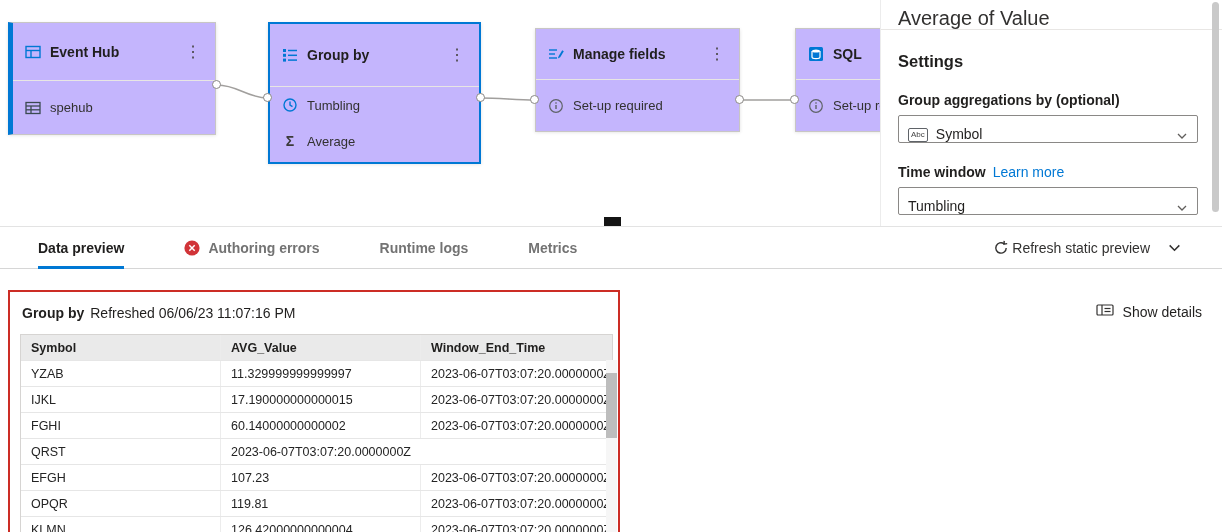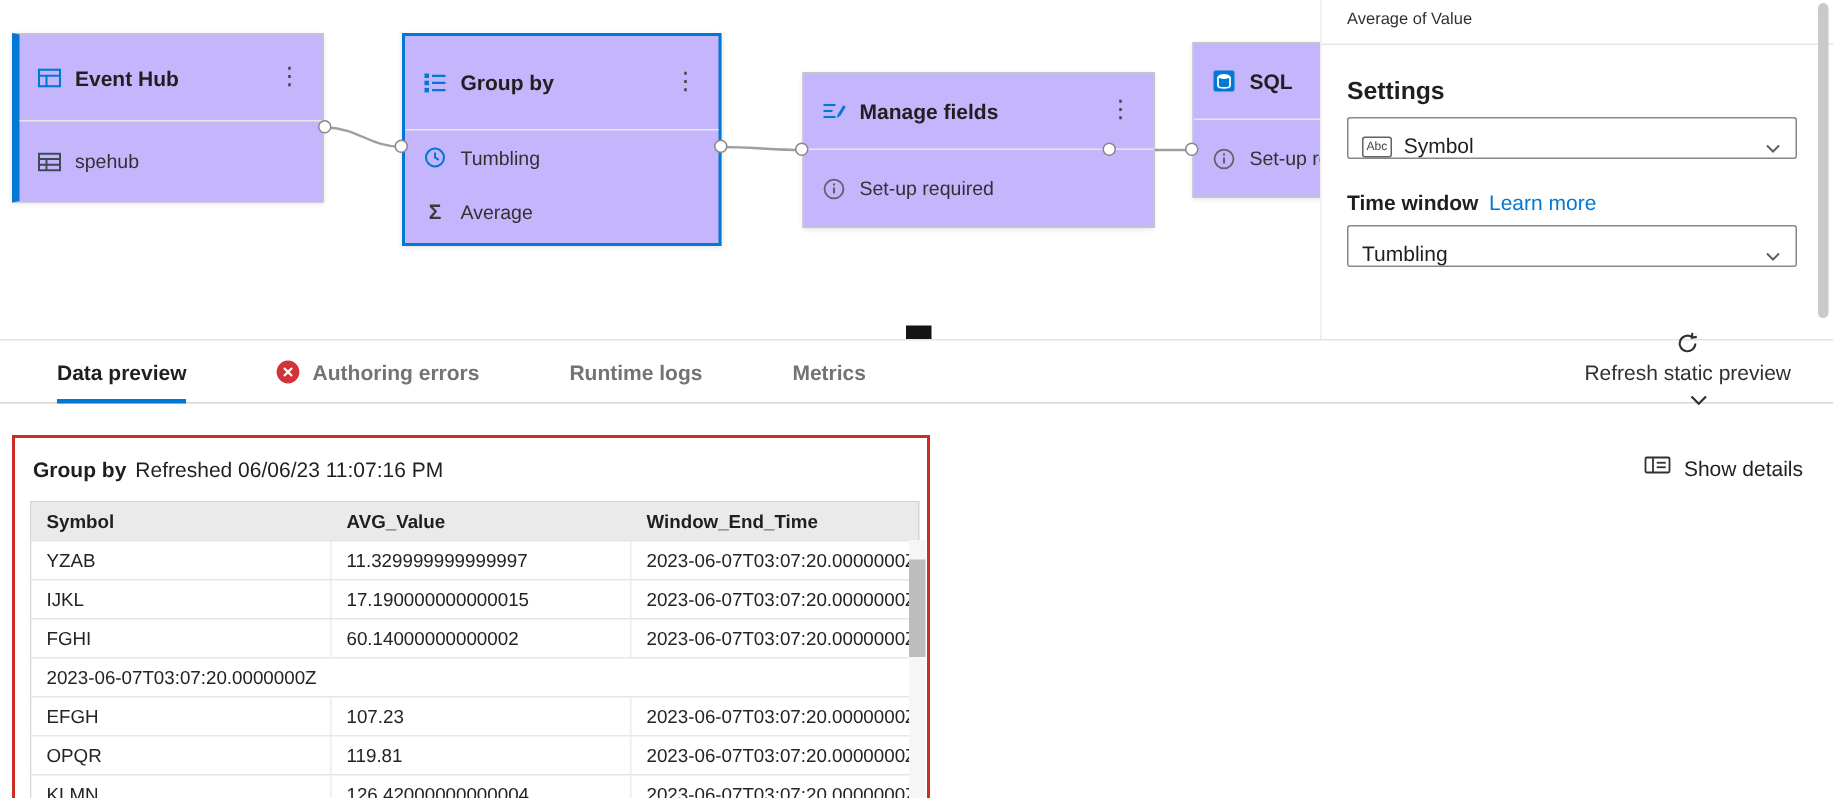--- a/index.html
+++ b/index.html
@@ -24,21 +24,21 @@
   .icon16 { width: 16px; height: 16px; flex: 0 0 16px; display: inline-flex; }
 
   .node-eventhub { left: 8px; top: 22px; width: 208px; border-left: 5px solid #0078d4; }
   .node-eventhub .node-header { height: 57px; }
   .node-eventhub .node-row { height: 53px; }
 
   .node-groupby { left: 268px; top: 22px; width: 213px; border: 2px solid #0078d4; padding-bottom: 3px; }
   .node-groupby .node-header { height: 62px; }
   .node-groupby .node-row { height: 36px; }
 
-  .node-managefields { left: 535px; top: 28px; width: 235px; margin-top: 20px; }
+  .node-managefields { left: 535px; top: 28px; width: 205px; }
   .node-managefields .node-header { height: 50px; }
   .node-managefields .node-row { height: 51px; }
 
   .node-sql { left: 795px; top: 28px; width: 170px; }
   .node-sql .node-header { height: 50px; }
   .node-sql .node-row { height: 51px; }
 
   .sigma { font-size: 14px; font-weight: 700; color: #3b3a39; width: 16px; text-align: center; }
 
   .port {
@@ -46,21 +46,21 @@
     background: #fff; border: 1.5px solid #8a8886; z-index: 6;
   }
 
   .canvas-handle { position: absolute; left: 604px; top: 217px; width: 17px; height: 9px; background: #141414; z-index: 12; cursor: grab; }
 
   
   .panel {
     position: absolute; top: 0; right: 0; width: 342px; height: 226px; background: #fff;
     border-left: 1px solid #ececec; z-index: 10;
   }
-  .panel-top { padding: 7px 17px 0 17px; height: 29px; font-size: 11px; color: #323130; }
+  .panel-top { padding: 7px 17px 0 17px; height: 29px; font-size: 20px; color: #323130; }
   .panel-divider { height: 1px; background: #e8e6e4; }
   .panel-settings { padding: 22px 17px 0 17px; font-size: 16.5px; font-weight: 700; color: #201f1e; }
   .panel-label { padding: 21px 17px 0 17px; font-size: 14px; font-weight: 700; color: #201f1e; display: flex; gap: 7px; align-items: baseline; }
   .panel-label a { font-weight: 400; color: #0078d4; text-decoration: none; font-size: 14px; cursor: pointer; }
   .dropdown {
     margin: 7px 24px 0 17px; height: 28px; border: 1px solid #8a8886; border-radius: 2px;
     display: flex; align-items: flex-end; gap: 8px; padding: 0 9px; font-size: 14px; color: #201f1e;
     background: #fff; cursor: pointer;
   }
   .dropdown .chev { margin-left: auto; display: inline-flex; }
@@ -70,29 +70,29 @@
   }
   .panel-scrollbar {
     position: absolute; right: 3px; top: 2px; width: 7px; height: 210px;
     background: #c9c9c9; border-radius: 4px; cursor: pointer;
   }
 
   
   .tabbar {
     position: absolute; left: 0; top: 226px; width: 100%; height: 43px; background: #fff;
     border-top: 1px solid #e3e3e3; border-bottom: 1px solid #d6d6d6;
-    display: flex; align-items: center; padding: 0 28px 0 38px; z-index: 11;
+    display: flex; align-items: center; padding: 0 40px 0 38px; z-index: 11;
   }
   .tab {
     position: relative; height: 100%; display: flex; align-items: center; gap: 8px;
     margin-right: 60px; font-size: 14px; color: #737373; cursor: pointer; white-space: nowrap; font-weight: bold;
   }
   .tab.active { font-weight: 700; color: #201f1e; }
   .tab.active::after { content: ""; position: absolute; left: 0; right: 0; bottom: -1px; height: 3px; background: #0078d4; }
-  .refresh { margin-left: auto; display: flex; align-items: center; gap: 3px; font-size: 14px; color: #323130; cursor: pointer; flex-direction: column; }
+  .refresh { margin-left: auto; display: flex; align-items: center; gap: 3px; font-size: 14px; color: #323130; cursor: pointer; }
   .refresh .chev-big { margin-left: 14px; display: inline-flex; }
 
   
   .bottom { position: absolute; left: 0; top: 270px; width: 100%; height: 188px; background: #fff; padding-left: 36px; }
   .preview-box {
     position: absolute; left: 8px; top: 20px; width: 612px; height: 300px;
     border: 2px solid #cc2d25; background: #fff; padding: 10px;
   }
   .preview-title { font-size: 14px; color: #201f1e; margin: 3px 0 13px 2px; white-space: nowrap; }
   .preview-title .bold { font-weight: 700; margin-right: 6px; }
@@ -243,20 +243,23 @@
     <div class="canvas-handle"></div>
   </div>
 
   <div class="panel">
     <div class="panel-top">
       <span>Average of Value</span>
     </div>
     <div class="panel-divider"></div>
     <div class="panel-settings">Settings</div>
 
+    <div class="panel-label">
+      <span>Group aggregations by (optional)</span>
+    </div>
     <div class="dropdown">
       <span class="abc-badge">Abc</span>
       <span>Symbol</span>
       <span class="chev">
         <svg width="12" height="12" viewBox="0 0 12 12">
             <path d="M2 4l4 4 4-4" fill="none" stroke="#605e5c" stroke-width="1.3"></path>
           </svg>
       </span>
     </div>
 
@@ -334,20 +337,21 @@
           <div class="cell c0">IJKL</div>
           <div class="cell c1">17.190000000000015</div>
           <div class="cell c2">2023-06-07T03:07:20.0000000Z</div>
         </div>
         <div class="trow">
           <div class="cell c0">FGHI</div>
           <div class="cell c1">60.14000000000002</div>
           <div class="cell c2">2023-06-07T03:07:20.0000000Z</div>
         </div>
         <div class="trow">
+          <div class="cell c0">QRST</div>
           <div class="cell c2">2023-06-07T03:07:20.0000000Z</div>
         </div>
         <div class="trow">
           <div class="cell c0">EFGH</div>
           <div class="cell c1">107.23</div>
           <div class="cell c2">2023-06-07T03:07:20.0000000Z</div>
         </div>
         <div class="trow">
           <div class="cell c0">OPQR</div>
           <div class="cell c1">119.81</div>

